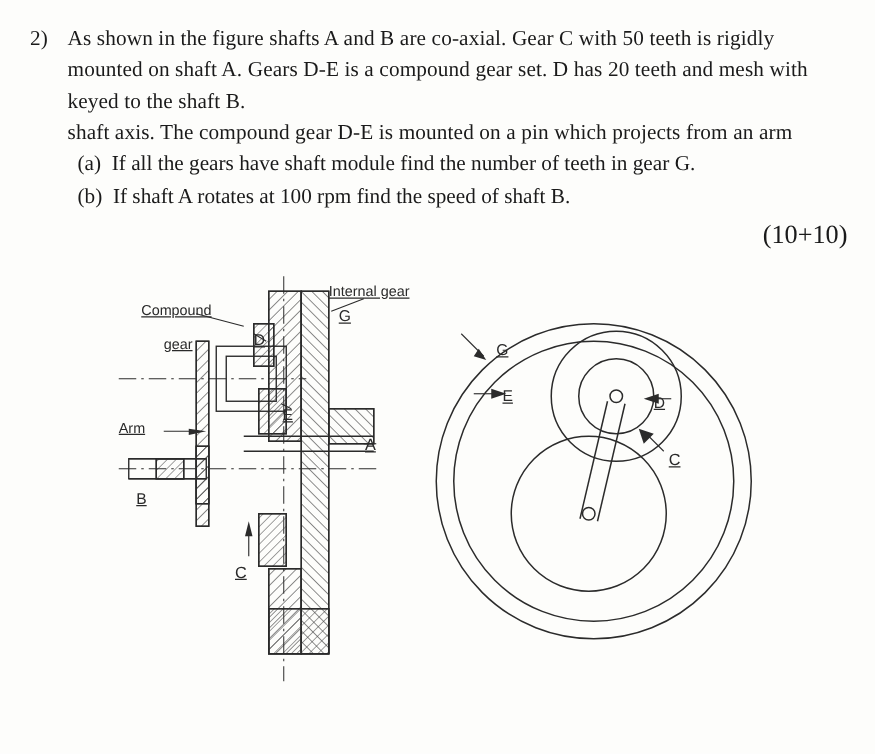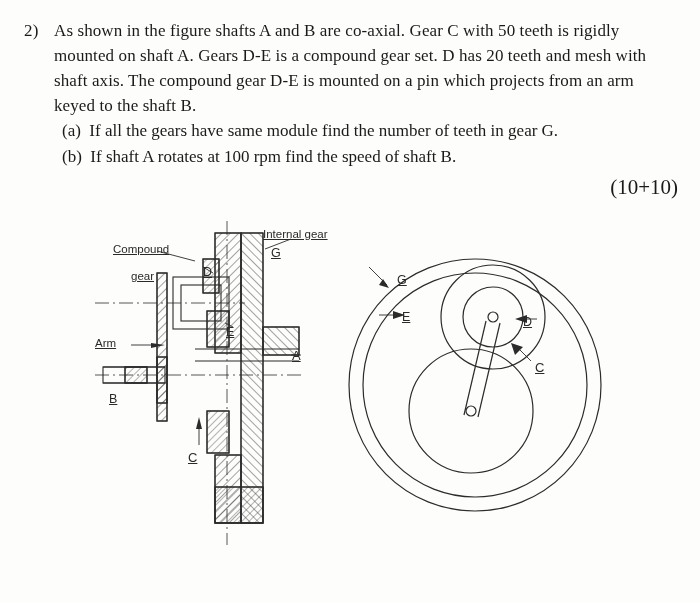--- a/index.html
+++ b/index.html
@@ -107,23 +107,23 @@
 <body>
 
 <div id="page">
 
   <div class="question-block">
     <div class="q-row">
       <div class="q-number">2)</div>
       <div class="q-body">
         <div class="q-line">As shown in the figure shafts A and B are co-axial. Gear C with 50 teeth is rigidly</div>
         <div class="q-line">mounted on shaft A. Gears D-E is a compound gear set. D has 20 teeth and mesh with</div>
+        <div class="q-line">keyed to the shaft B.</div>
         <div class="q-line">shaft axis. The compound gear D-E is mounted on a pin which projects from an arm</div>
-        <div class="q-line">keyed to the shaft B.</div>
-        <div class="q-sub">(a)  If all the gears have same module find the number of teeth in gear G.</div>
+        <div class="q-sub">(a)  If all the gears have shaft module find the number of teeth in gear G.</div>
         <div class="q-sub">(b)  If shaft A rotates at 100 rpm find the speed of shaft B.</div>
       </div>
     </div>
     <div class="marks">(10+10)</div>
   </div>
 
   <div class="figures">
 
     <div class="fig" id="fig-section">
       <svg width="320" height="388" viewBox="0 0 320 388">

